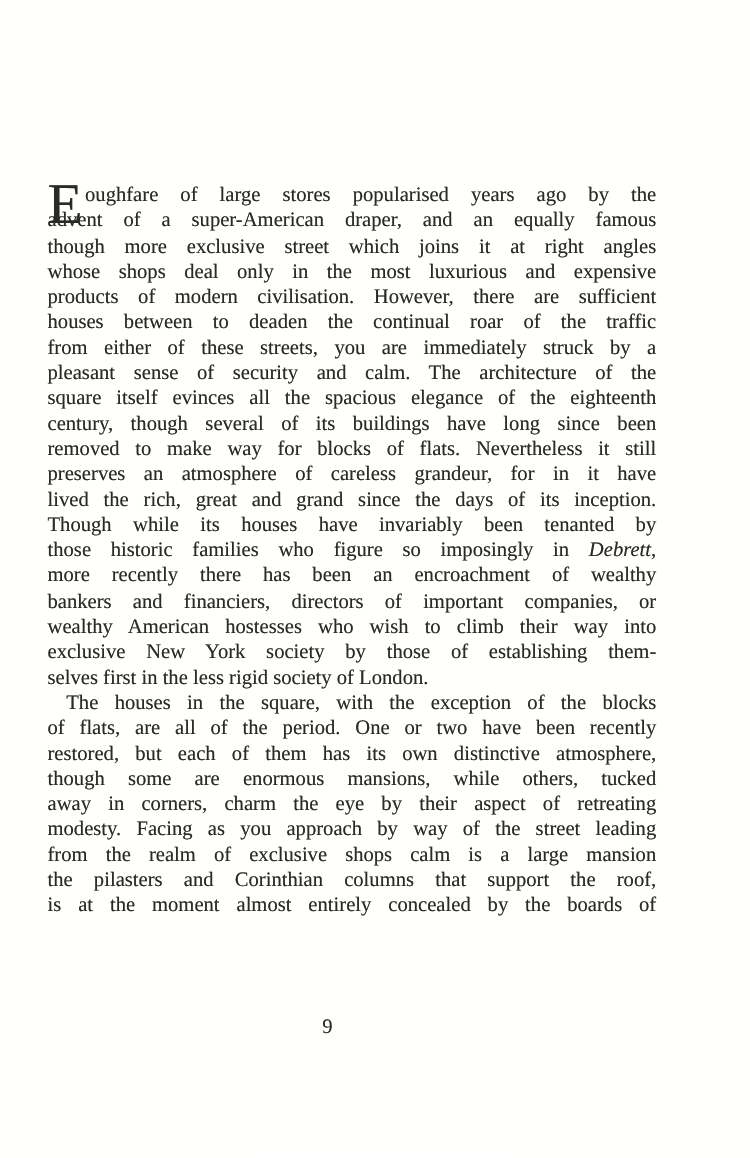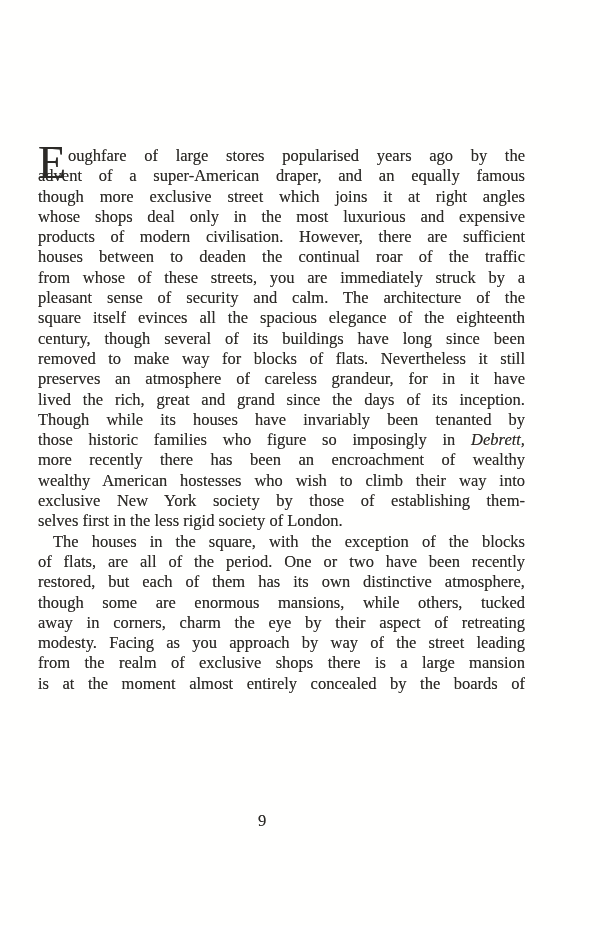--- a/index.html
+++ b/index.html
@@ -64,39 +64,41 @@
 <div class="book-page">
   <div class="text-block">
       <div class="paragraph">
         <span class="drop-cap">E</span>
         <div class="line dc"><span>oughfare of large stores popularised years ago by the</span></div>
         <div class="line"><span>advent of a super-American draper, and an equally famous</span></div>
         <div class="line"><span>though more exclusive street which joins it at right angles</span></div>
         <div class="line"><span>whose shops deal only in the most luxurious and expensive</span></div>
         <div class="line"><span>products of modern civilisation. However, there are sufficient</span></div>
         <div class="line"><span>houses between to deaden the continual roar of the traffic</span></div>
-        <div class="line"><span>from whose of these streets, you are immediately struck by a</span></div>
+        <div class="line"><span>from either of these streets, you are immediately struck by a</span></div>
         <div class="line"><span>pleasant sense of security and calm. The architecture of the</span></div>
         <div class="line"><span>square itself evinces all the spacious elegance of the eighteenth</span></div>
         <div class="line"><span>century, though several of its buildings have long since been</span></div>
         <div class="line"><span>removed to make way for blocks of flats. Nevertheless it still</span></div>
         <div class="line"><span>preserves an atmosphere of careless grandeur, for in it have</span></div>
         <div class="line"><span>lived the rich, great and grand since the days of its inception.</span></div>
         <div class="line"><span>Though while its houses have invariably been tenanted by</span></div>
         <div class="line"><span>those historic families who figure so imposingly in </span><span class="italic">Debrett,</span></div>
         <div class="line"><span>more recently there has been an encroachment of wealthy</span></div>
+        <div class="line"><span>bankers and financiers, directors of important companies, or</span></div>
         <div class="line"><span>wealthy American hostesses who wish to climb their way into</span></div>
         <div class="line"><span>exclusive New York society by those of establishing them-</span></div>
         <div class="line last"><span>selves first in the less rigid society of London.</span></div>
       </div>
       <div class="paragraph">
         <div class="line indent"><span>The houses in the square, with the exception of the blocks</span></div>
         <div class="line"><span>of flats, are all of the period. One or two have been recently</span></div>
         <div class="line"><span>restored, but each of them has its own distinctive atmosphere,</span></div>
         <div class="line"><span>though some are enormous mansions, while others, tucked</span></div>
         <div class="line"><span>away in corners, charm the eye by their aspect of retreating</span></div>
         <div class="line"><span>modesty. Facing as you approach by way of the street leading</span></div>
-        <div class="line"><span>from the realm of exclusive shops there is a large mansion</span></div>
+        <div class="line"><span>from the realm of exclusive shops calm is a large mansion</span></div>
+        <div class="line"><span>the pilasters and Corinthian columns that support the roof,</span></div>
         <div class="line"><span>is at the moment almost entirely concealed by the boards of</span></div>
       </div>
     </div>
   <div class="page-number">9</div>
 </div>
 
 </body></html>

